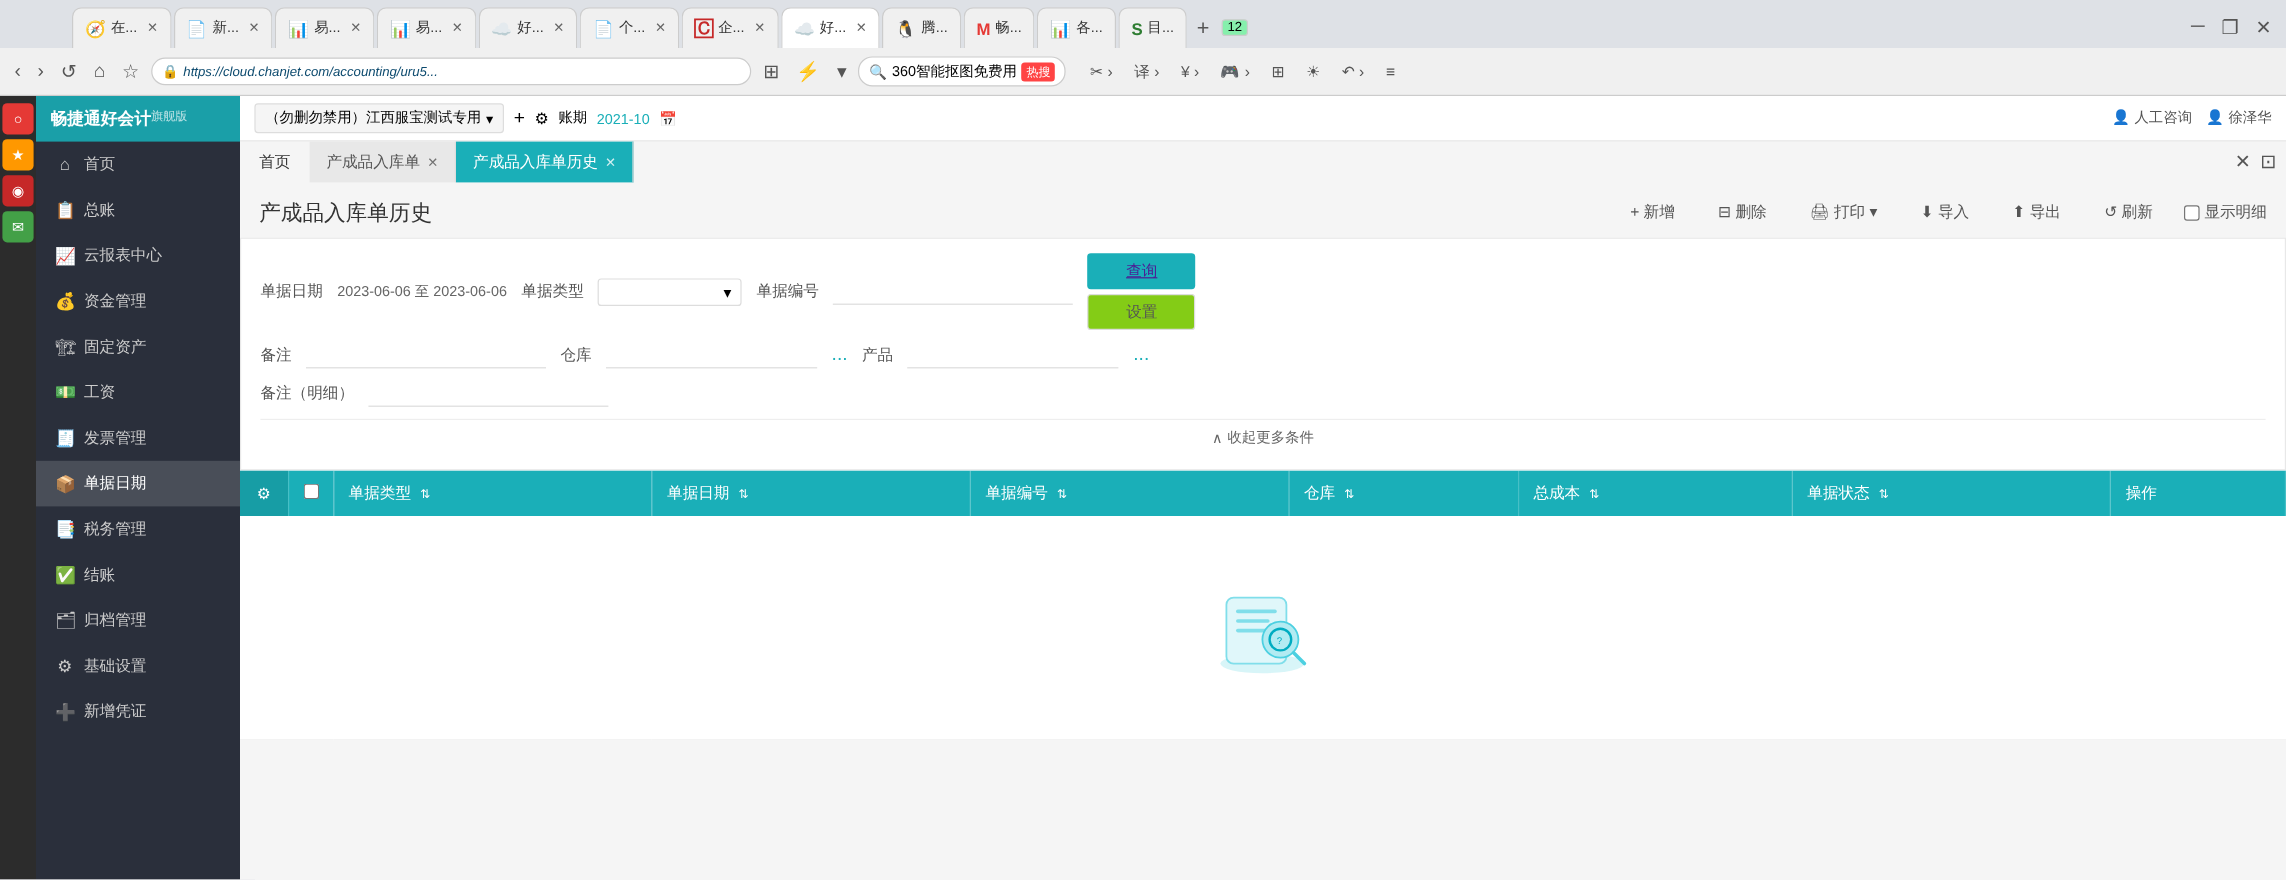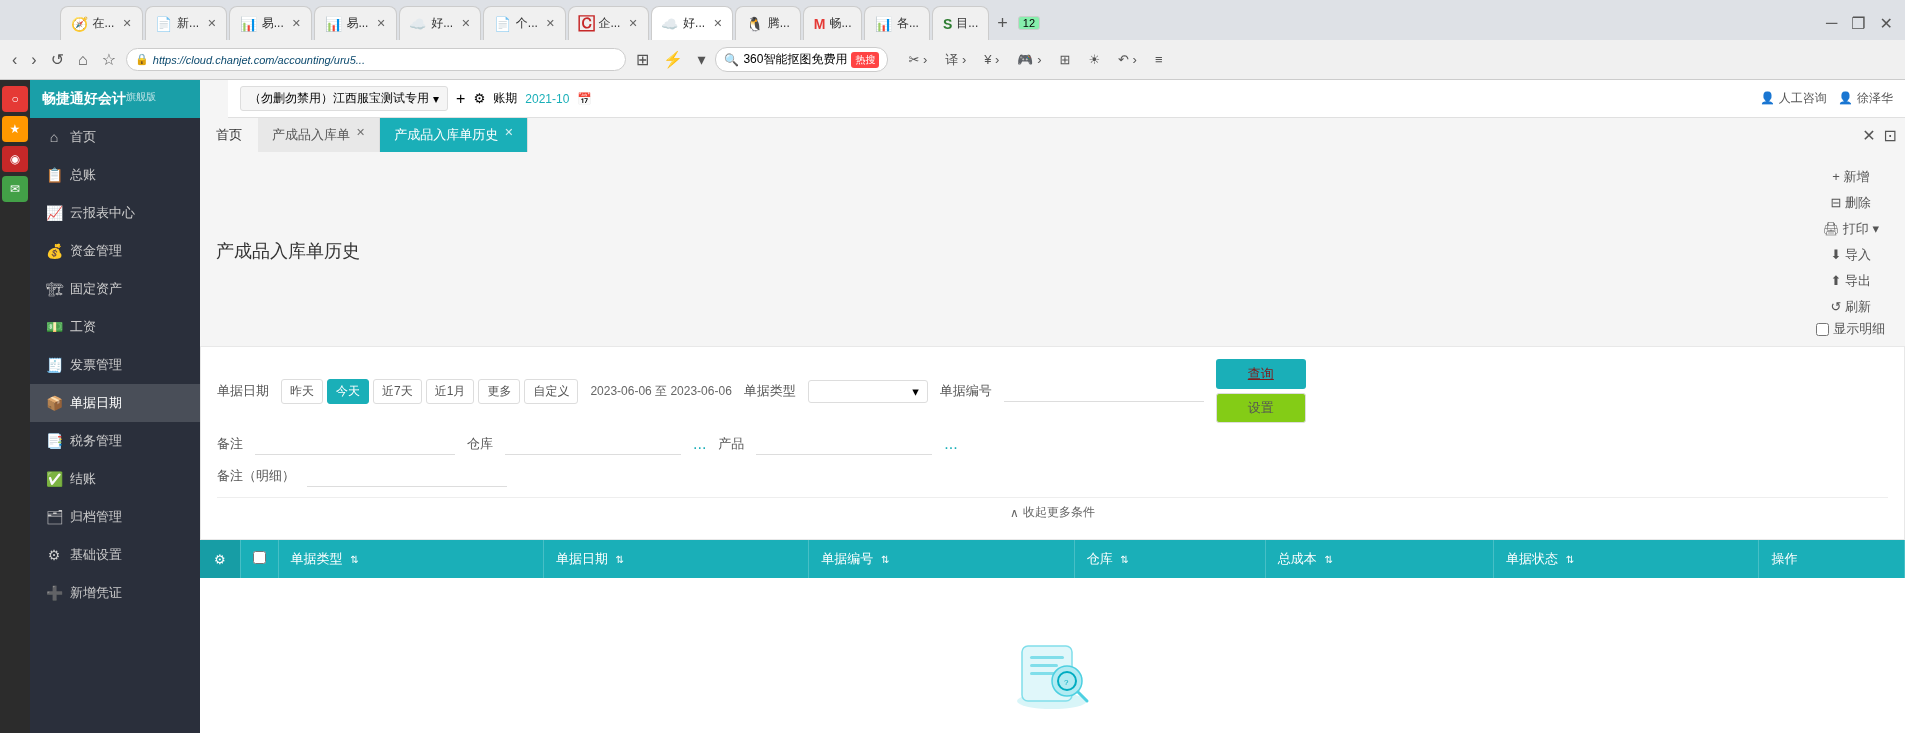--- a/index.html
+++ b/index.html
@@ -43,36 +43,36 @@
     .nav-logo { color: #fff; font-size: 14px; font-weight: bold; }
     .nav-logo-sub { color: rgba(255,255,255,0.7); font-size: 10px; }
     .nav-item { display: flex; align-items: center; padding: 10px 16px; gap: 8px; cursor: pointer; font-size: 13px; color: #ccc; }
     .nav-item.active { background: rgba(255,255,255,0.15); color: #fff; }
     .nav-item-icon { font-size: 14px; width: 16px; text-align: center; }
 
     
     .content-area { flex: 1; background: #f5f5f5; display: flex; flex-direction: column; overflow: hidden; }
 
     
-    .content-topbar { background: #fff; padding: 6px 12px; display: flex; align-items: center; gap: 8px; border-bottom: 1px solid #e0e0e0; font-size: 12px; margin-left: 28px; }
+    .content-topbar { background: #fff; padding: 6px 12px; display: flex; align-items: center; gap: 8px; border-bottom: 1px solid #e0e0e0; font-size: 12px; }
     .company-selector { display: flex; align-items: center; gap: 4px; background: #f5f5f5; border: 1px solid #ddd; border-radius: 3px; padding: 3px 8px; cursor: pointer; }
     .user-area { margin-left: auto; display: flex; align-items: center; gap: 12px; }
 
     
     .breadcrumb-area { background: #f5f5f5; display: flex; align-items: center; }
     .breadcrumb-home { padding: 8px 16px; color: #333; font-size: 13px; cursor: pointer; }
-    .page-tab { display: flex; padding: 8px 14px; font-size: 13px; cursor: pointer; gap: 6px; border-right: 1px solid #ddd; }
+    .page-tab { display: flex; align-items: center; padding: 8px 14px; font-size: 13px; cursor: pointer; gap: 6px; border-right: 1px solid #ddd; }
     .page-tab.inactive { background: #e8e8e8; color: #555; }
     .page-tab.active { background: #1aafb8; color: #fff; }
     .tab-x { font-size: 11px; cursor: pointer; opacity: 0.8; }
 
     
     .page-header { padding: 12px 16px 8px; display: flex; align-items: center; justify-content: space-between; }
     .page-title { font-size: 18px; color: #333; font-weight: normal; }
-    .header-actions { display: flex; align-items: center; gap: 0; flex-direction: column; }
+    .header-actions { display: flex; align-items: center; gap: 16px; }
     .action-btn { display: flex; align-items: center; gap: 4px; padding: 4px 10px; font-size: 13px; color: #555; cursor: pointer; border: none; background: none; }
 
     
     .filter-area { background: #fff; margin: 0 0 0 0; padding: 12px 16px; border: 1px solid #e8e8e8; }
     .filter-row { display: flex; align-items: center; gap: 12px; margin-bottom: 10px; flex-wrap: wrap; }
     .filter-label { color: #555; font-size: 13px; white-space: nowrap; }
     .date-quick-btns { display: flex; align-items: center; gap: 4px; }
     .date-btn { padding: 3px 8px; border: 1px solid #ddd; border-radius: 3px; font-size: 12px; cursor: pointer; background: #fff; color: #555; }
     .date-btn.active { background: #1aafb8; color: #fff; border-color: #1aafb8; }
     .date-range { color: #666; font-size: 12px; }
@@ -92,21 +92,21 @@
     .th-checkbox { width: 36px; text-align: center; }
     .th-ops { text-align: right; }
 
     .table-body tr { border-bottom: 1px solid #f0f0f0; }
     .table-body td { padding: 8px 12px; font-size: 13px; color: #333; }
 
     
     .empty-state { display: flex; flex-direction: column; align-items: center; justify-content: center; padding: 40px; color: #999; }
 
     
-    .query-btn { background: #1aafb8; color: #7f1d1d; border: none; padding: 6px 32px; border-radius: 3px; font-size: 13px; cursor: pointer; text-decoration: underline; }
+    .query-btn { background: #1aafb8; color: #4c1d95; border: none; padding: 6px 32px; border-radius: 3px; font-size: 13px; cursor: pointer; text-decoration: underline; }
     .settings-btn { background: #84cc16; color: #555; border: 1px solid #ddd; padding: 5px 16px; border-radius: 3px; font-size: 13px; cursor: pointer; }
 
     .right-btns { display: flex; flex-direction: column; gap: 4px; }
 
     .content-wrapper { position: relative; flex: 1; display: flex; flex-direction: column; overflow: hidden; }
   </style>
 </head>
 <body>
 
 <div class="browser-chrome">
@@ -332,28 +332,20 @@
               <button class="action-btn">↺ 刷新</button>
               <label style="display:flex; align-items:center; gap:4px; font-size:13px; color:#555; cursor:pointer;">
                 <input type="checkbox" style=""> 显示明细
               </label>
             </div>
           </div>
 
           <div class="filter-area">
             <div class="filter-row">
               <span class="filter-label">单据日期</span>
-              <div class="date-quick-btns">
-                <button class="date-btn">昨天</button>
-                <button class="date-btn active">今天</button>
-                <button class="date-btn">近7天</button>
-                <button class="date-btn">近1月</button>
-                <button class="date-btn">更多</button>
-                <button class="date-btn">自定义</button>
-              </div>
               <span class="date-range">2023-06-06 至 2023-06-06</span>
 
               <span class="filter-label">单据类型</span>
               <div class="filter-dropdown">
                 <span></span>
                 <span style="margin-left:auto;">▾</span>
               </div>
 
               <span class="filter-label">单据编号</span>
               <input class="filter-input" type="text" style="">

